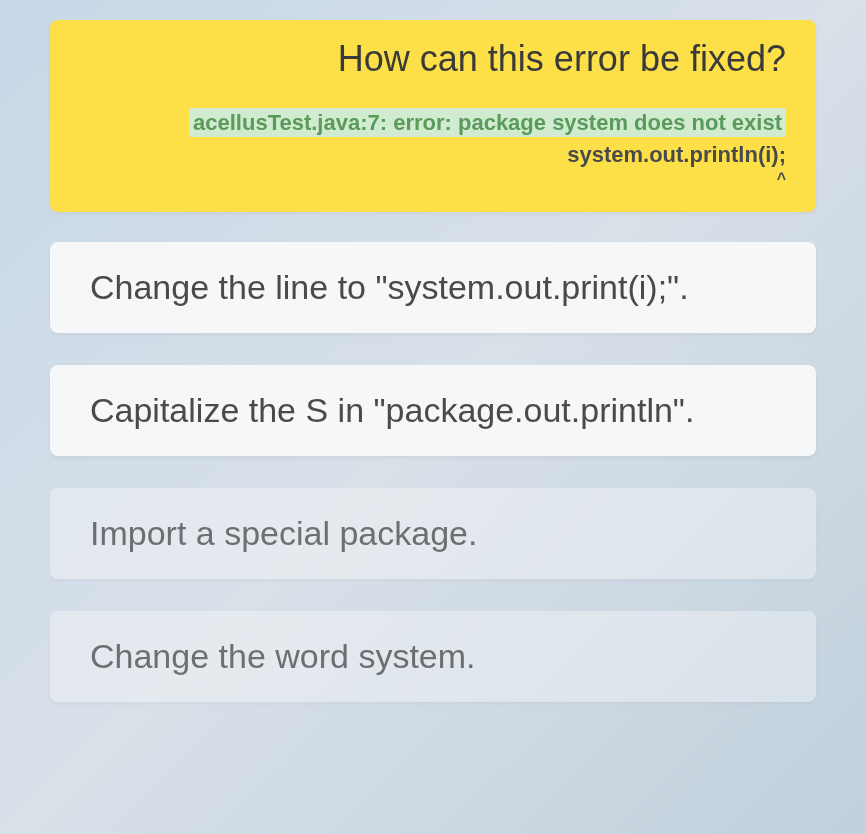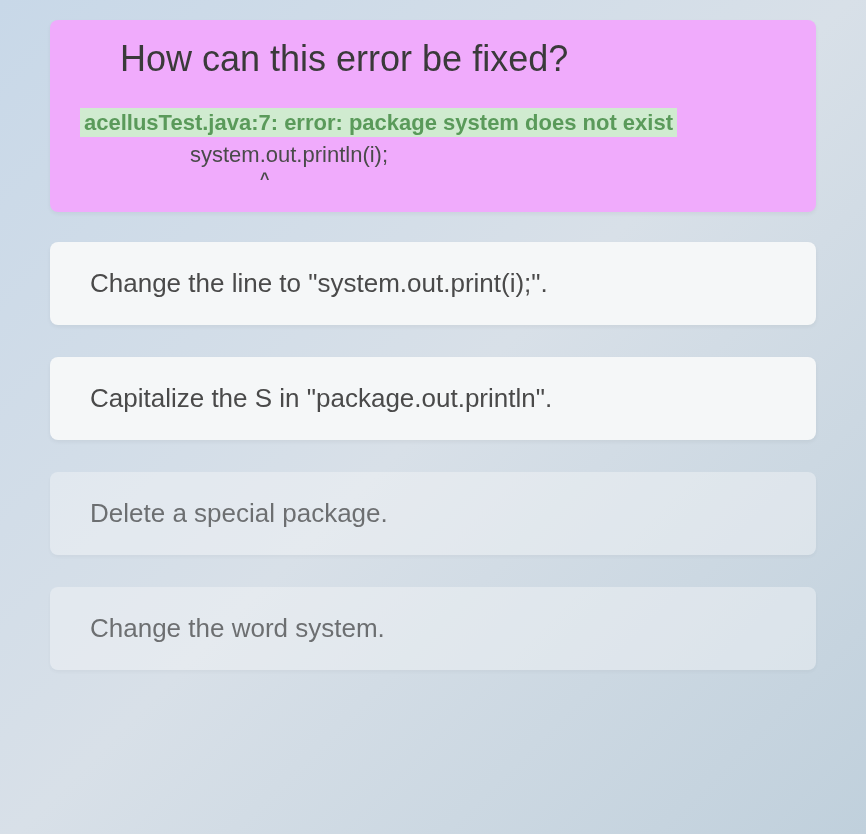--- a/index.html
+++ b/index.html
@@ -9,67 +9,68 @@
     }
     body {
       width: 866px;
       height: 834px;
       background: linear-gradient(135deg, #c8d8e8 0%, #d8e0e8 50%, #c0d0dc 100%);
       font-family: Arial, Helvetica, sans-serif;
       padding: 20px 50px;
       overflow: hidden;
     }
     .question-container {
-      background: #f0abfc;
+      background: #fde047;
       border-radius: 8px;
       padding: 18px 30px 24px 30px;
       margin-bottom: 30px;
       box-shadow: 0 2px 4px rgba(0,0,0,0.05);
+      text-align: right;
     }
     .question-title {
       font-size: 36px;
       color: #3a3a3a;
       font-weight: 400;
       margin-bottom: 30px;
       padding-left: 40px;
     }
     .error-line {
       font-size: 22px;
       color: #5a9a5a;
       font-weight: 600;
       background: #d0ebd0;
       display: inline;
       padding: 2px 4px;
       margin-bottom: 6px;
     }
     .code-line {
       font-size: 22px;
       color: #4a4a4a;
-      font-weight: 400;
+      font-weight: 700;
       padding-left: 110px;
       margin-top: 6px;
     }
     .caret-line {
       font-size: 16px;
       color: #4a4a4a;
       padding-left: 180px;
       margin-top: 2px;
       font-weight: 600;
     }
     .error-count {
       font-size: 22px;
       color: #4a4a4a;
       margin-top: 18px;
     }
     .answer-option {
       background: #f5f7f8;
       border-radius: 8px;
       padding: 26px 40px;
       margin-bottom: 32px;
-      font-size: 26px;
+      font-size: 34px;
       color: #4a4a4a;
       cursor: pointer;
       box-shadow: 0 2px 4px rgba(0,0,0,0.05);
     }
     .answer-option.faded {
       opacity: 0.75;
       background: rgba(245,247,248,0.6);
     }
   </style>
 </head>
@@ -86,18 +87,18 @@
 
 <div class="answer-option">
   <span>Change the line to "system.out.print(i);".</span>
 </div>
 
 <div class="answer-option">
   <span>Capitalize the S in "package.out.println".</span>
 </div>
 
 <div class="answer-option faded">
-  <span>Delete a special package.</span>
+  <span>Import a special package.</span>
 </div>
 
 <div class="answer-option faded">
   <span>Change the word system.</span>
 </div>
 
 </body></html>

